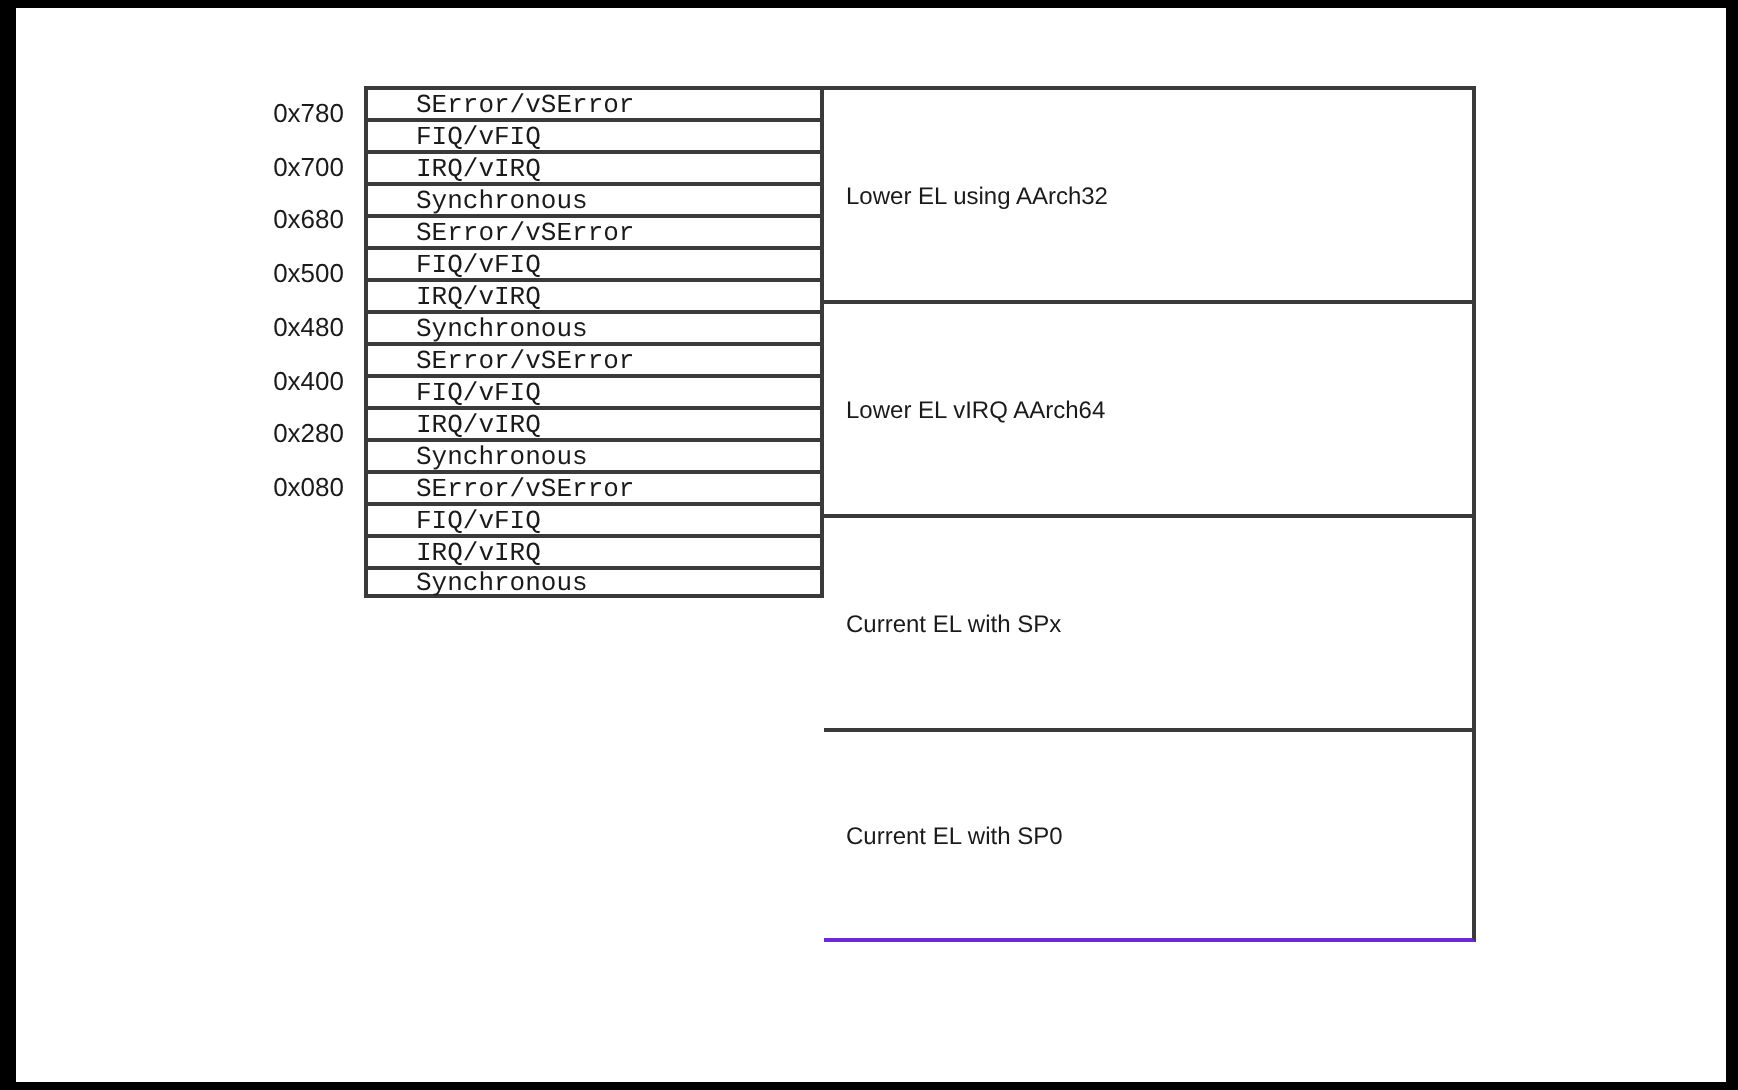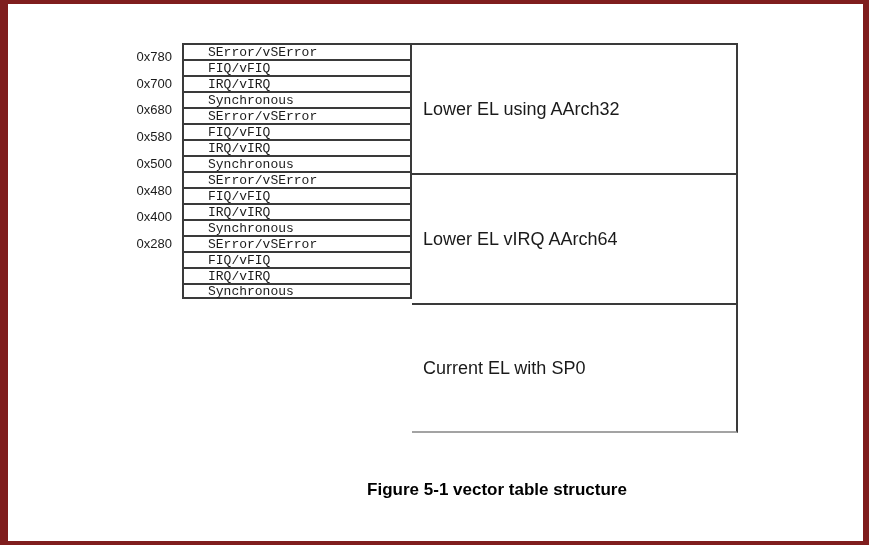--- a/index.html
+++ b/index.html
@@ -6,21 +6,21 @@
   body {
     width: 869px; height: 545px;
     font-family: "Liberation Sans", sans-serif;
     background: #ffffff;
     position: relative;
     overflow: hidden;
   }
   .outer-frame {
     position: absolute; left: 0; top: 0;
     width: 869px; height: 545px;
-    background: #7f1d1d;
+    background: #000000;
     box-sizing: border-box;
   }
   .content {
     position: absolute;
     left: 8px; top: 4px;
     width: 855px; height: 537px;
     background: #ffffff;
   }
   .diagram {
     position: absolute;
@@ -47,32 +47,32 @@
     display: flex;
     align-items: center;
     padding-left: 24px;
     font-size: 13px;
     background: #ffffff;
     font-family: Liberation Mono, monospace;
   }
   .vector-cell.last { border-bottom: 2px solid #3a3a3a; }
   .col-groups { width: 326px; box-sizing: border-box; }
   .group-box {
-    height: 130px;
+    height: 107px;
     box-sizing: border-box;
     border: 2px solid #3a3a3a;
     border-left: none;
     border-bottom: none;
     display: flex;
     align-items: center;
     padding-left: 11px;
-    font-size: 18px;
+    font-size: 12px;
     background: #ffffff;
   }
-  .group-box.last { border-bottom: 2px solid #a3a3a3; }
+  .group-box.last { border-bottom: 2px solid #6d28d9; }
   .caption {
     position: absolute;
     left: 174px; top: 476px;
     width: 630px;
     text-align: center;
     font-size: 17px;
     font-weight: bold;
     color: #000000;
     line-height: 20px;
     white-space: nowrap;
@@ -83,25 +83,25 @@
 
 <div class="outer-frame">
   <div class="content">
 
     <div class="diagram">
 
       <div class="col-offsets">
         <div class="offset-cell">0x780</div>
         <div class="offset-cell">0x700</div>
         <div class="offset-cell">0x680</div>
-        <div class="offset-cell">0x580</div>
         <div class="offset-cell">0x500</div>
         <div class="offset-cell">0x480</div>
         <div class="offset-cell">0x400</div>
         <div class="offset-cell">0x280</div>
+        <div class="offset-cell">0x080</div>
       </div>
 
       <div class="col-cells">
         <div class="vector-cell">SError/vSError</div>
         <div class="vector-cell">FIQ/vFIQ</div>
         <div class="vector-cell">IRQ/vIRQ</div>
         <div class="vector-cell">Synchronous</div>
         <div class="vector-cell">SError/vSError</div>
         <div class="vector-cell">FIQ/vFIQ</div>
         <div class="vector-cell">IRQ/vIRQ</div>
@@ -112,21 +112,21 @@
         <div class="vector-cell">Synchronous</div>
         <div class="vector-cell">SError/vSError</div>
         <div class="vector-cell">FIQ/vFIQ</div>
         <div class="vector-cell">IRQ/vIRQ</div>
         <div class="vector-cell last">Synchronous</div>
       </div>
 
       <div class="col-groups">
         <div class="group-box">Lower EL using AArch32</div>
         <div class="group-box">Lower EL vIRQ AArch64</div>
+        <div class="group-box">Current EL with SPx</div>
         <div class="group-box last">Current EL with SP0</div>
       </div>
 
     </div>
 
-    <div class="caption">Figure 5-1 vector table structure</div>
 
   </div>
 </div>
 
 </body></html>

